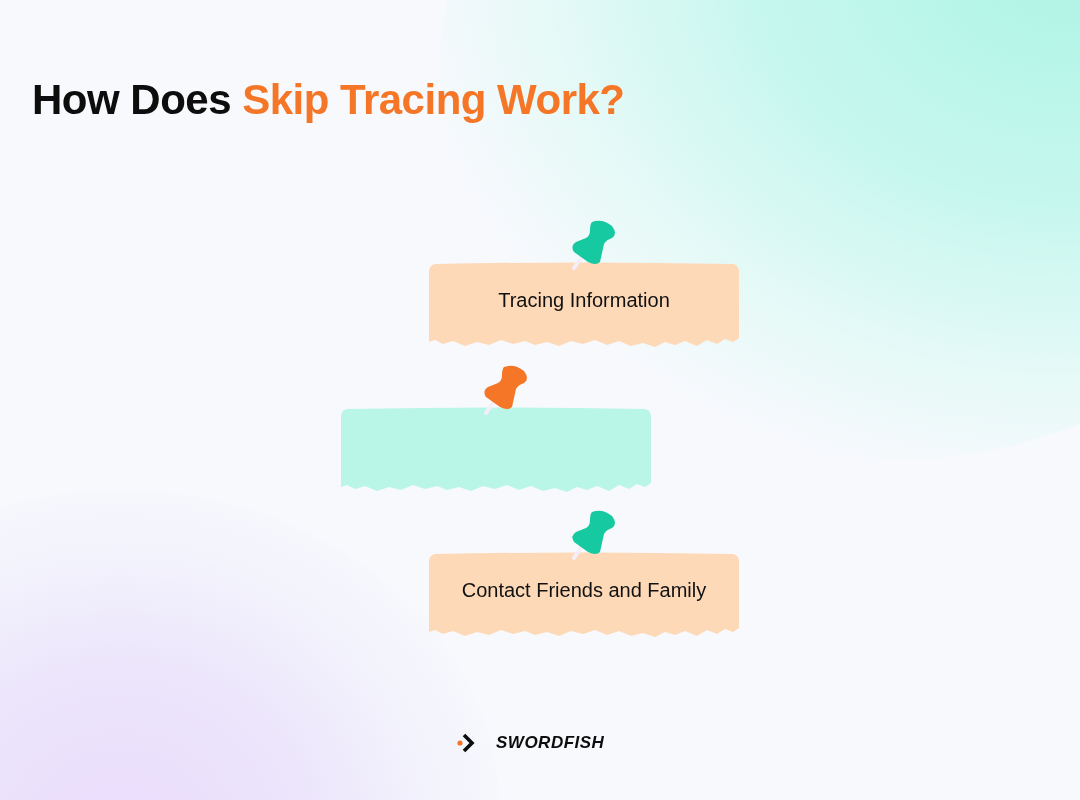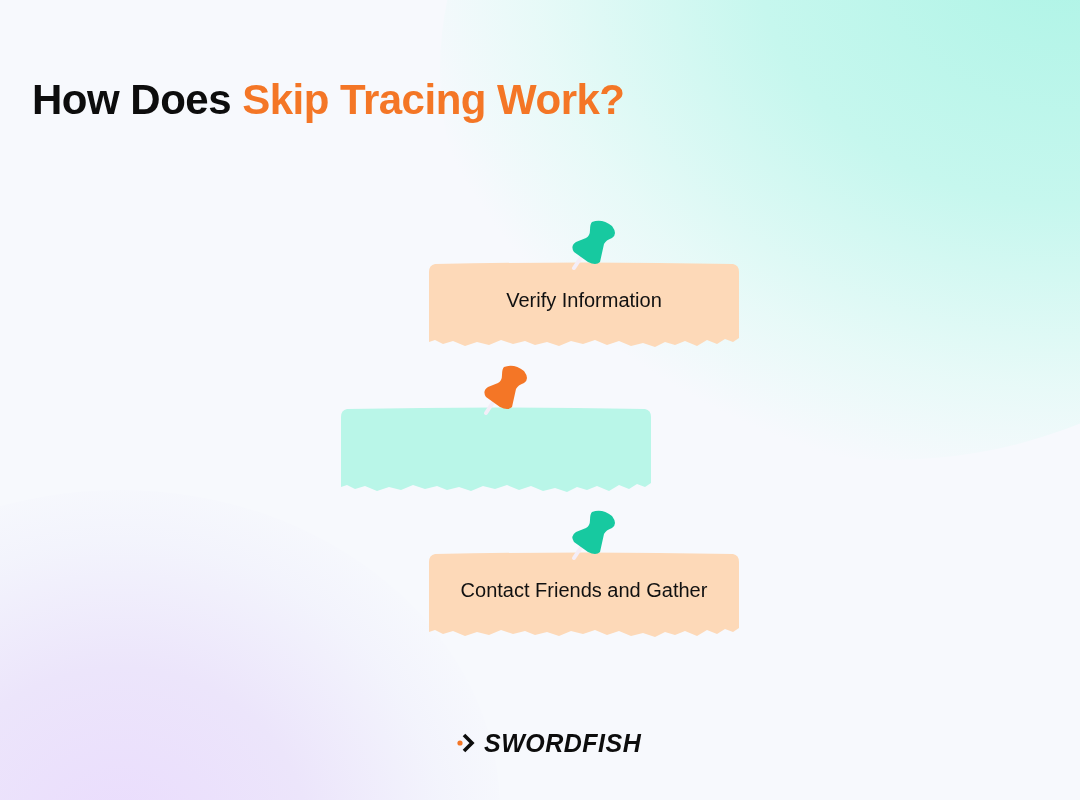--- a/index.html
+++ b/index.html
@@ -32,60 +32,60 @@
     position: absolute; left: 0; top: 26px; width: 310px; text-align: center;
     font-size: 20px; color: #111; line-height: 24px;
   }
   .pin { position: absolute; width: 56px; height: 60px; }
 
   .logo {
     position: absolute; left: 456px; top: 731px; height: 24px;
     display: flex; align-items: center;
   }
   .logo .wordmark {
-    font-size: 25px; font-weight: bold; font-style: italic; color: #0d0d0d;
-    letter-spacing: 0.5px; margin-left: 6px;
+    font-size: 17px; font-weight: bold; font-style: italic; color: #0d0d0d;
+    letter-spacing: 0.5px; margin-left: 18px;
   }
 </style>
 </head>
 <body>
 
 <div class="bg-teal"></div>
 <div class="bg-purple"></div>
 
 <div class="title">
   <span>How Does </span><span class="accent">Skip Tracing Work?</span>
 </div>
 
 <div class="note" style="left:429px; top:262px;">
   <svg class="paper" width="310" height="88" viewBox="0 0 310 88">
     <path d="M6 2 Q155 -1 304 2 Q310 3 310 10 L310 76 L304 80 L296 77 L288 82 L278 78 L268 84 L256 79 L246 83 L236 80 L226 85 L214 81 L202 84 L190 79 L178 83 L166 78 L154 82 L142 79 L130 84 L118 80 L106 83 L96 79 L84 82 L72 78 L60 83 L48 80 L36 84 L24 79 L14 82 L6 78 L0 80 L0 10 Q0 3 6 2 Z" fill="#fdd9b8"></path>
   </svg>
-  <div class="label">Verify Information</div>
+  <div class="label">Tracing Information</div>
 </div>
 <svg class="pin" style="left:562px; top:216px;" viewBox="0 0 56 60">
   <path d="M12 52 L20 40" stroke="#f4eef8" stroke-width="4" stroke-linecap="round"></path>
   <path d="M30 6 Q40 2 50 10 Q56 18 50 22 Q44 24 42 28 L38 46 Q34 50 26 46 L12 36 Q8 30 14 26 L24 22 Q28 20 28 14 Q28 8 30 6 Z" fill="#17c9a0"></path>
 </svg>
 
 <div class="note" style="left:341px; top:407px;">
   <svg class="paper" width="310" height="88" viewBox="0 0 310 88">
     <path d="M6 2 Q155 -1 304 2 Q310 3 310 10 L310 76 L304 80 L296 77 L288 82 L278 78 L268 84 L256 79 L246 83 L236 80 L226 85 L214 81 L202 84 L190 79 L178 83 L166 78 L154 82 L142 79 L130 84 L118 80 L106 83 L96 79 L84 82 L72 78 L60 83 L48 80 L36 84 L24 79 L14 82 L6 78 L0 80 L0 10 Q0 3 6 2 Z" fill="#b9f6e8"></path>
   </svg>
 </div>
 <svg class="pin" style="left:474px; top:361px;" viewBox="0 0 56 60">
   <path d="M12 52 L20 40" stroke="#f4eef8" stroke-width="4" stroke-linecap="round"></path>
   <path d="M30 6 Q40 2 50 10 Q56 18 50 22 Q44 24 42 28 L38 46 Q34 50 26 46 L12 36 Q8 30 14 26 L24 22 Q28 20 28 14 Q28 8 30 6 Z" fill="#f47626"></path>
 </svg>
 
 <div class="note" style="left:429px; top:552px;">
   <svg class="paper" width="310" height="88" viewBox="0 0 310 88">
     <path d="M6 2 Q155 -1 304 2 Q310 3 310 10 L310 76 L304 80 L296 77 L288 82 L278 78 L268 84 L256 79 L246 83 L236 80 L226 85 L214 81 L202 84 L190 79 L178 83 L166 78 L154 82 L142 79 L130 84 L118 80 L106 83 L96 79 L84 82 L72 78 L60 83 L48 80 L36 84 L24 79 L14 82 L6 78 L0 80 L0 10 Q0 3 6 2 Z" fill="#fdd9b8"></path>
   </svg>
-  <div class="label">Contact Friends and Gather</div>
+  <div class="label">Contact Friends and Family</div>
 </div>
 <svg class="pin" style="left:562px; top:506px;" viewBox="0 0 56 60">
   <path d="M12 52 L20 40" stroke="#f4eef8" stroke-width="4" stroke-linecap="round"></path>
   <path d="M30 6 Q40 2 50 10 Q56 18 50 22 Q44 24 42 28 L38 46 Q34 50 26 46 L12 36 Q8 30 14 26 L24 22 Q28 20 28 14 Q28 8 30 6 Z" fill="#17c9a0"></path>
 </svg>
 
 <div class="logo">
   <svg width="22" height="22" viewBox="0 0 22 22">
     <circle cx="4" cy="11" r="2.6" fill="#f47626"></circle>
     <path d="M8 3 L16 11 L8 19" fill="none" stroke="#0d0d0d" stroke-width="3.6" stroke-linejoin="miter"></path>

